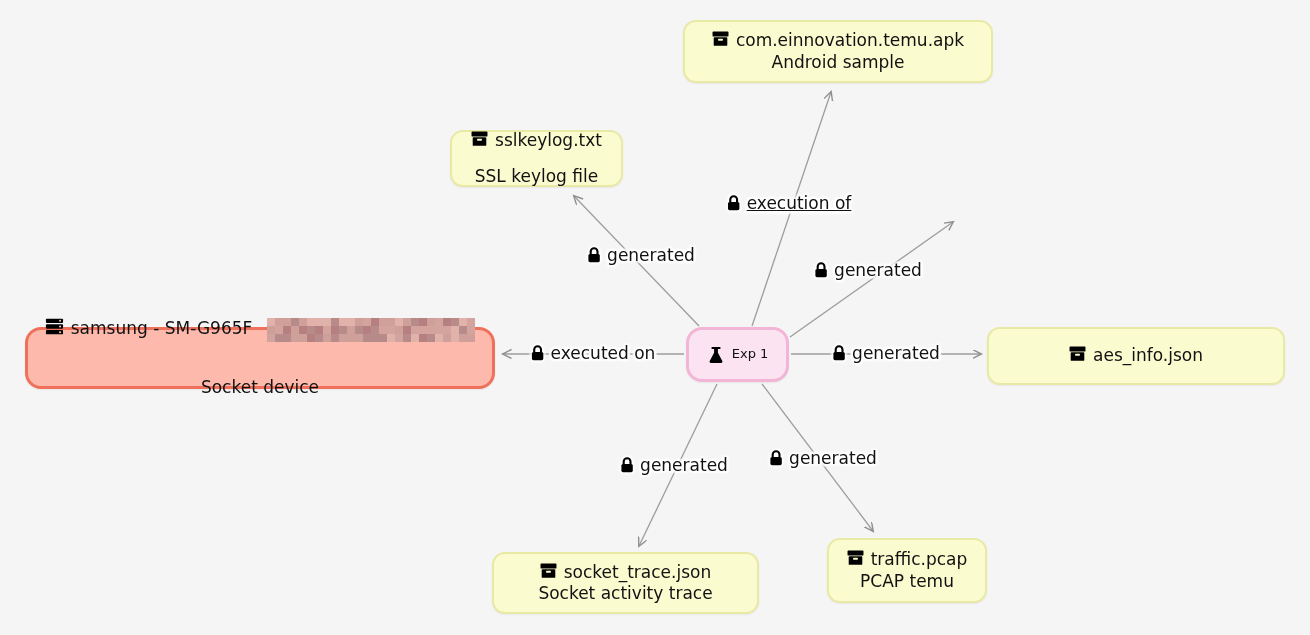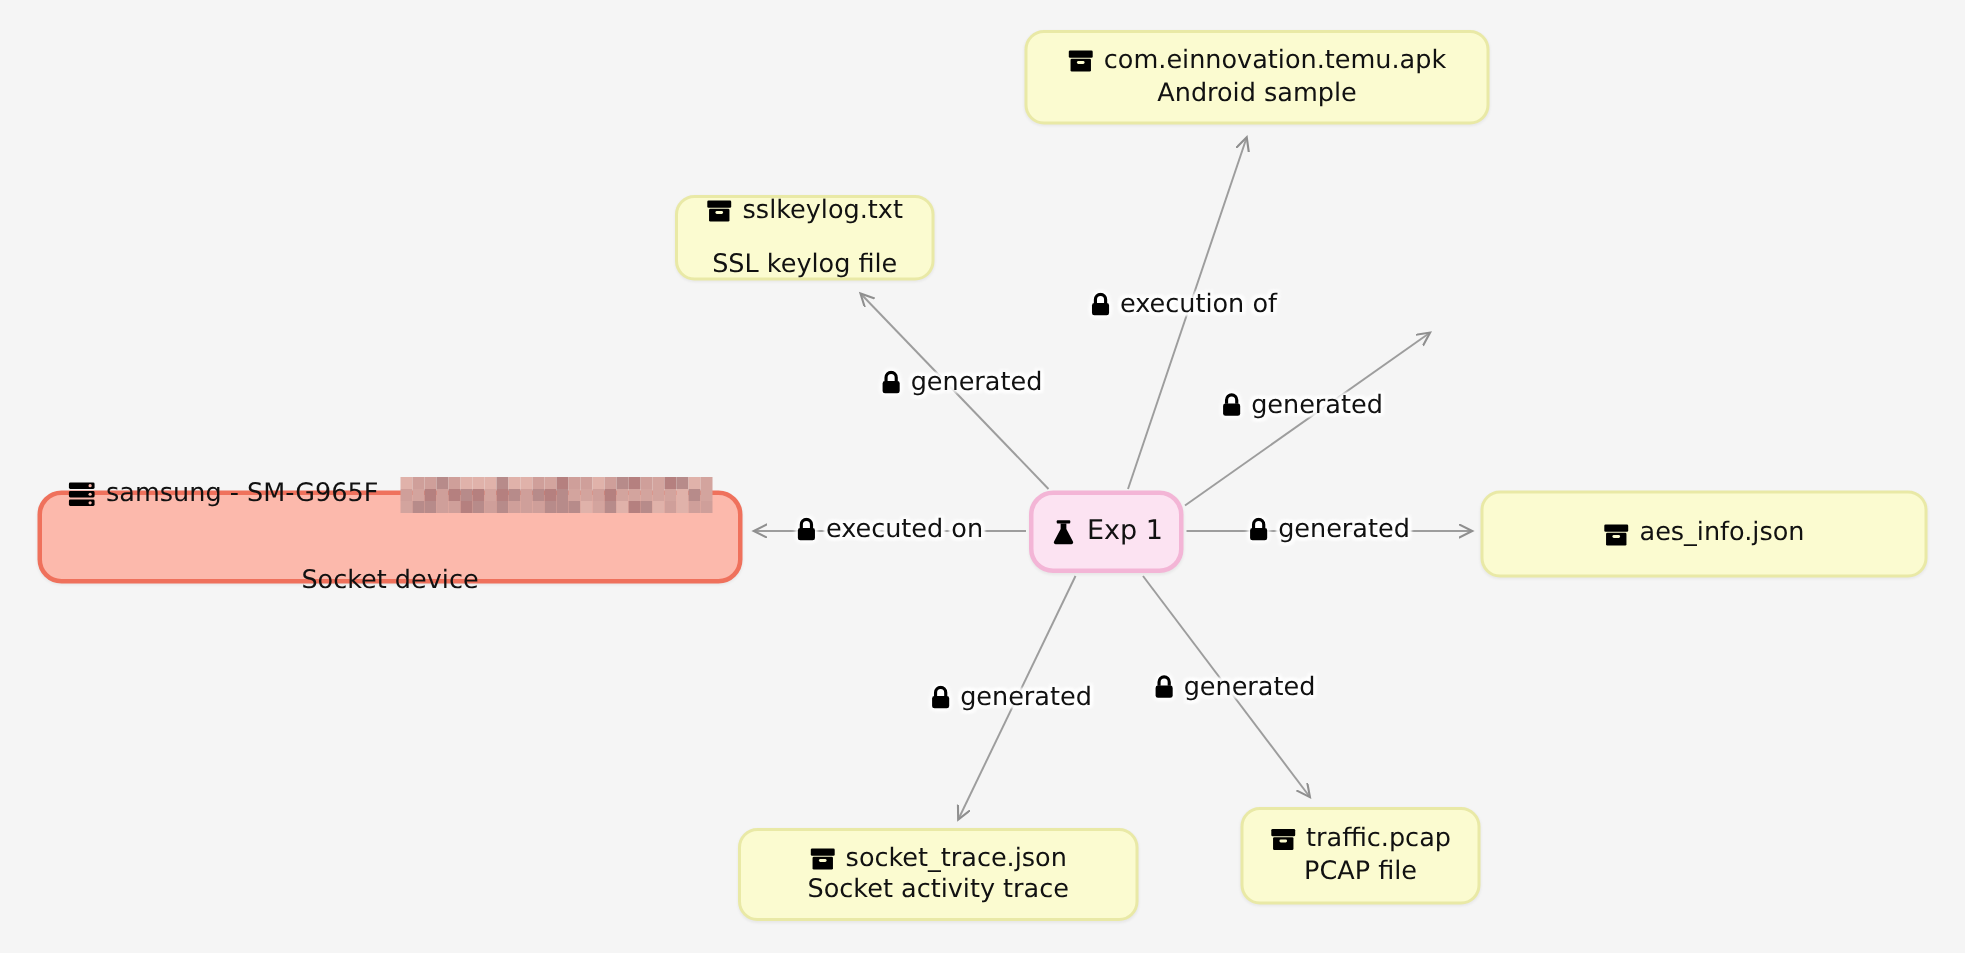--- a/index.html
+++ b/index.html
@@ -20,31 +20,31 @@
     display:flex;flex-direction:column;
     align-items:center;justify-content:center;
     text-align:center;
     color:#111;
     font-size:17px;
     line-height:1.25;
     border-radius:13px;
     padding:4px 10px;
     box-shadow:0 1px 2px rgba(0,0,0,0.06);
   }
-  .node .title-row{display:flex;align-items:center;justify-content:center;gap:7px;white-space:nowrap;}
+  .node .title-row{display:flex;align-items:flex-start;justify-content:center;gap:7px;white-space:nowrap;}
   .node .icon{display:inline-flex;flex:none;}
   .artifact{
     background:#fbfbd0;
     border:2px solid #e9e9a6;
   }
   .experiment{
     background:#fce3f2;
     border:3px solid #f3b5d6;
     border-radius:16px;
-    font-size:18px;
+    font-size:13px;
   }
   .device{
     background:#fcb9ac;
     border:3px solid #ef715c;
     border-radius:16px;
   }
   .edge-label{
     position:absolute;
     transform:translate(-50%,-50%);
     display:flex;align-items:center;gap:6px;
@@ -261,24 +261,24 @@
     <div class="title-row">
       <span class="icon" data-name="archive-box-icon">
         <svg width="17" height="17" viewBox="0 0 16 16">
             <rect x="0.5" y="1.5" width="15" height="4.6" rx="0.8" fill="#000"></rect>
             <rect x="1.6" y="6.8" width="12.8" height="8" rx="0.8" fill="#000"></rect>
             <rect x="5.6" y="8.2" width="4.8" height="1.8" rx="0.9" fill="#fbfbd0"></rect>
           </svg>
       </span>
       <span data-name="node-title">traffic.pcap</span>
     </div>
-    <div data-name="node-subtitle">PCAP file</div>
-  </div>
-
-  <div class="edge-label" style="left:789px;top:203px;" data-name="edge-label-execution-of">
+    <div data-name="node-subtitle">PCAP temu</div>
+  </div>
+
+  <div class="edge-label" style="left:789px;top:203px;text-decoration:underline;" data-name="edge-label-execution-of">
     <span class="icon" data-name="lock-icon">
       <svg width="14" height="16" viewBox="0 0 14 16">
           <path d="M3.6 7.2V4.6a3.4 3.4 0 0 1 6.8 0v2.6" fill="none" stroke="#000" stroke-width="2.1"></path>
           <rect x="1.3" y="7" width="11.4" height="8.2" rx="1.6" fill="#000"></rect>
         </svg>
     </span>
     <span data-name="edge-label-text">execution of</span>
   </div>
 
   <div class="edge-label" style="left:641px;top:255px;" data-name="edge-label-generated-ssl">

